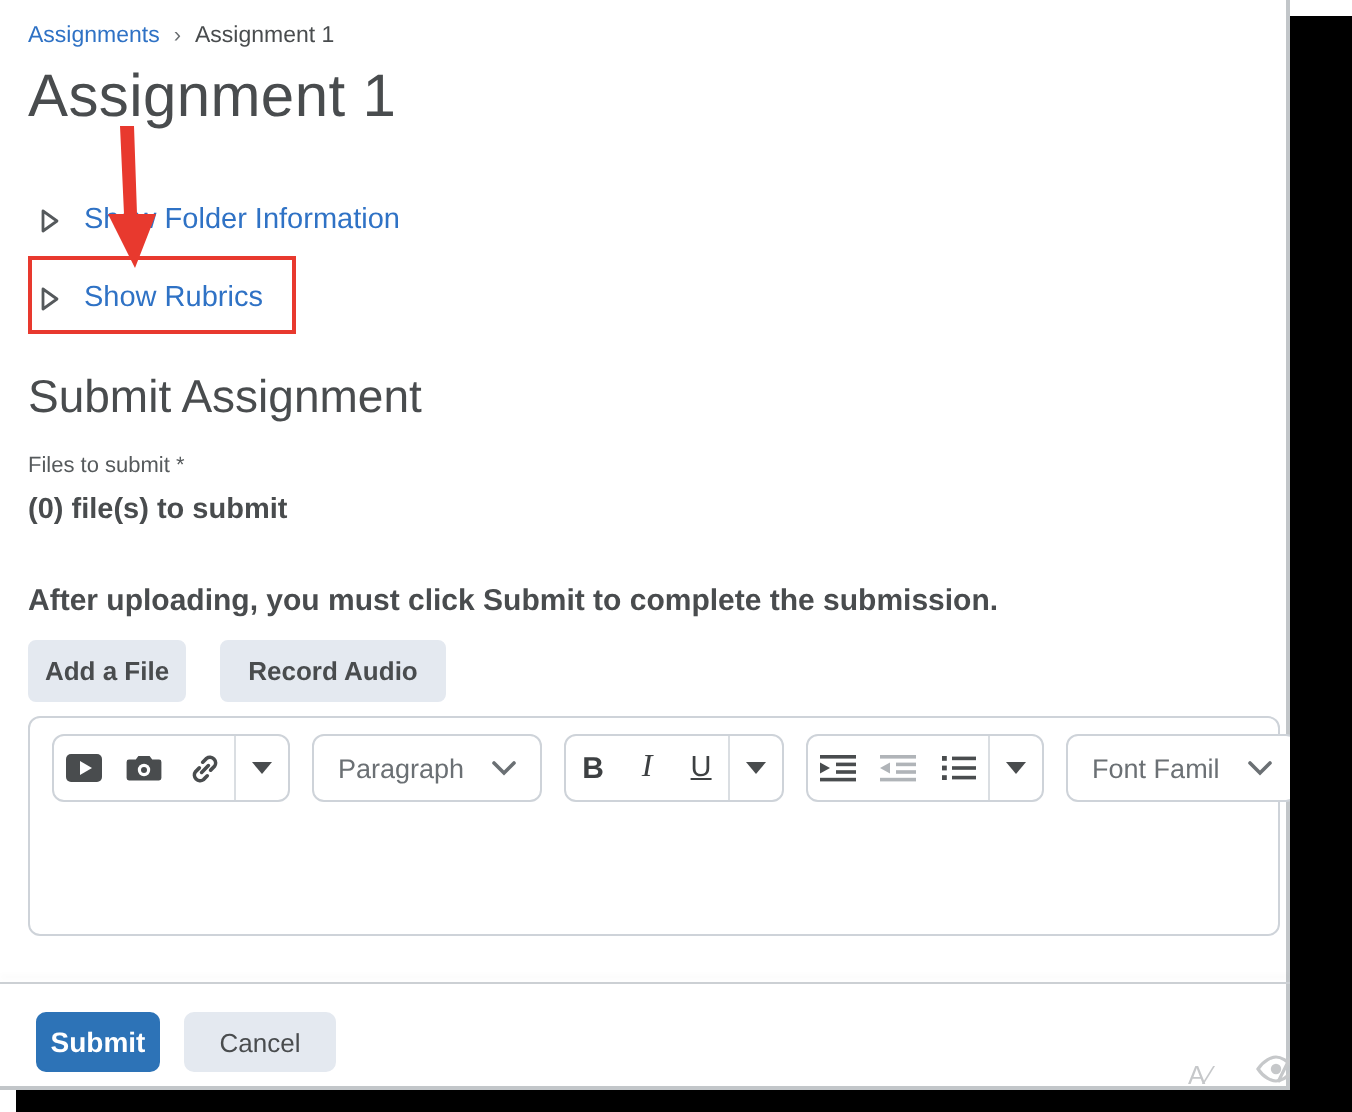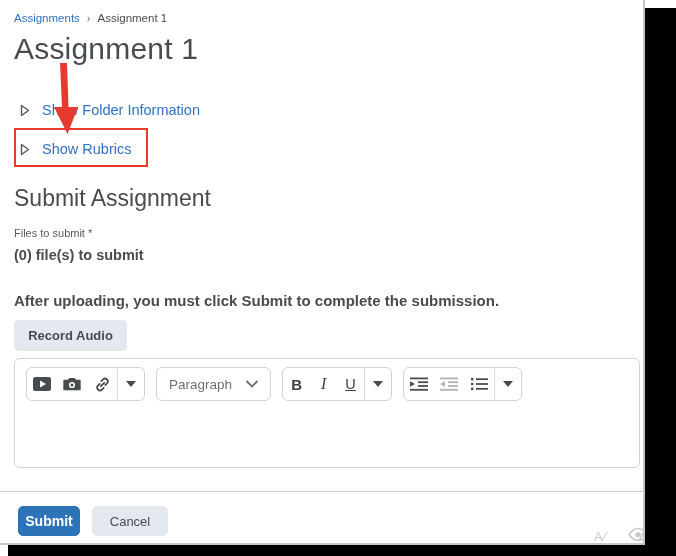--- a/index.html
+++ b/index.html
@@ -127,20 +127,21 @@
     </div>
 
     <h2 class="section-title">Submit Assignment</h2>
 
     <div class="field-label">Files to submit *</div>
     <div class="files-status">(0) file(s) to submit</div>
 
     <div class="upload-note">After uploading, you must click Submit to complete the submission.</div>
 
     <div class="btn-row">
+      <button class="btn add-file">Add a File</button>
       <button class="btn record-audio">Record Audio</button>
     </div>
 
 
     <div class="editor">
       <div class="toolbar">
 
         <div class="tb-group">
           <span class="tb-btn wide">
             <svg width="18" height="14" viewBox="0 0 18 14">
@@ -232,20 +233,28 @@
                 </g>
               </svg>
           </span>
           <span class="tb-btn tb-caret">
             <svg width="10" height="6" viewBox="0 0 10 6">
                 <polygon points="0,0 10,0 5,6" fill="#494c4e"></polygon>
               </svg>
           </span>
         </div>
 
+        <div class="tb-group">
+          <span class="tb-select">
+            <span>Font Famil</span>
+            <svg width="12" height="8" viewBox="0 0 12 8">
+                <polyline points="1,1.5 6,6.5 11,1.5" fill="none" stroke="#6b7074" stroke-width="1.8" stroke-linecap="round"></polyline>
+              </svg>
+          </span>
+        </div>
 
       </div>
       <div class="editor-body"></div>
     </div>
 
   </div>
 
   <div class="footer-divider"></div>
 
   <div class="footer">

